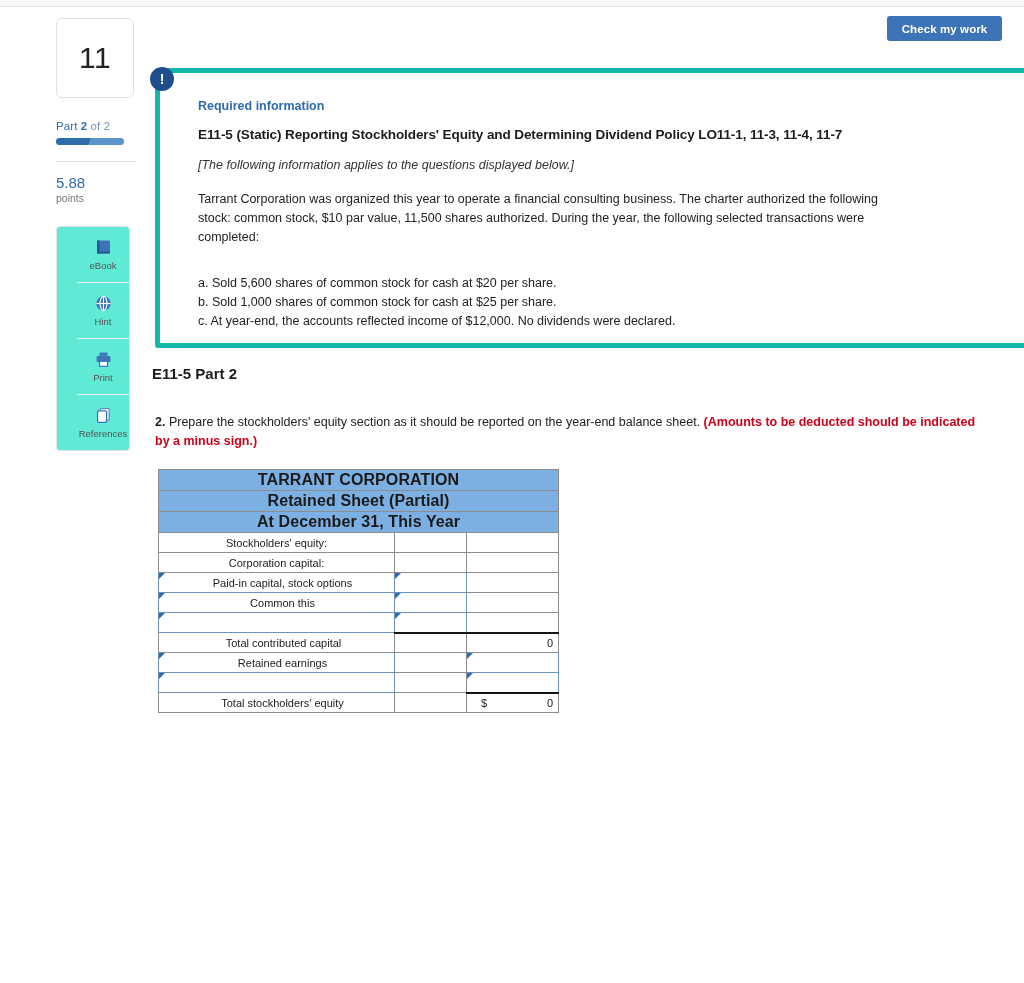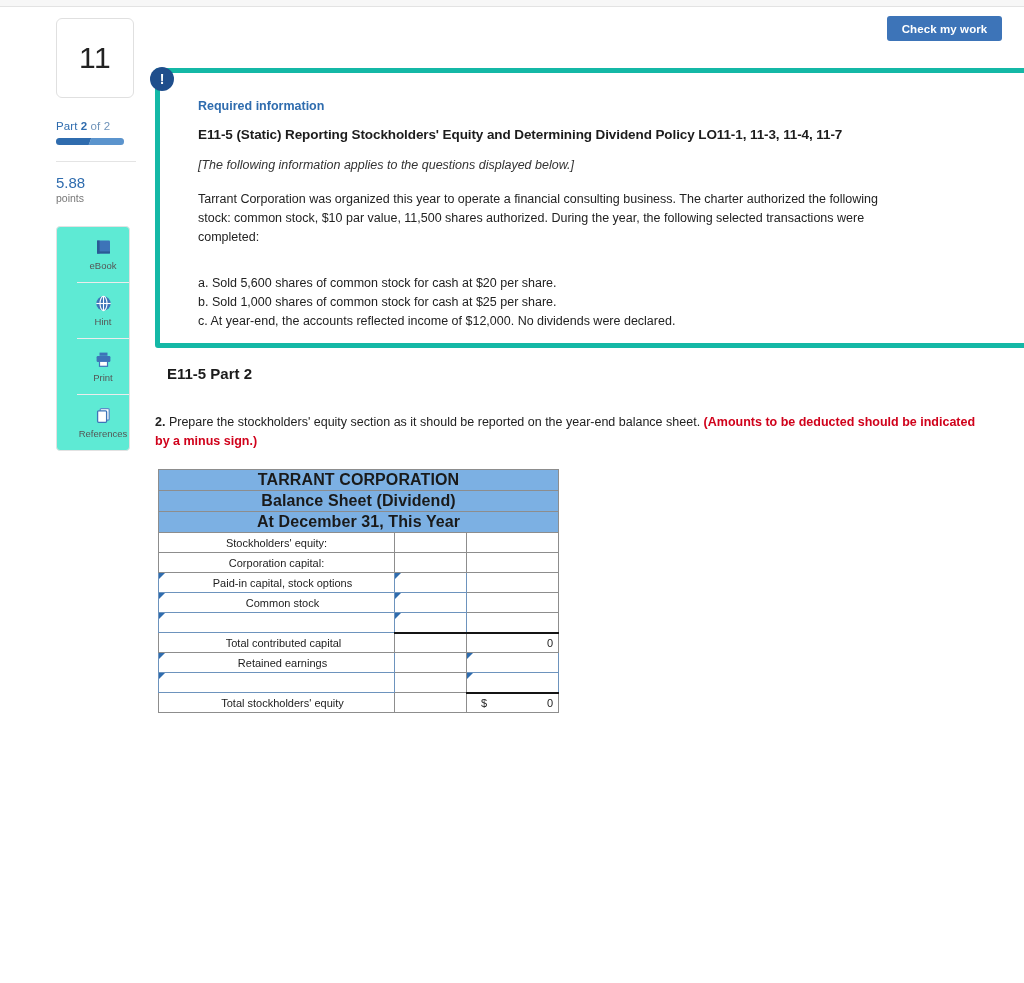--- a/index.html
+++ b/index.html
@@ -199,21 +199,21 @@
   .req-list {
     font-size: 12.5px;
     color: #222;
     line-height: 1.52;
     margin: 0;
   }
 
   
   .part-head {
     position: absolute;
-    left: 167px;
+    left: 152px;
     top: 365px;
     font-size: 15px;
     font-weight: bold;
     color: #1c1c1c;
   }
   .instruction {
     position: absolute;
     left: 155px;
     top: 413px;
     width: 830px;
@@ -383,21 +383,21 @@
   <colgroup>
     <col class="col-a">
       <col class="col-b">
       <col class="col-c">
   </colgroup>
   <tbody>
     <tr class="hdr">
       <td colspan="3">TARRANT CORPORATION</td>
     </tr>
     <tr class="hdr">
-      <td colspan="3">Balance Sheet (Dividend)</td>
+      <td colspan="3">Retained Sheet (Partial)</td>
     </tr>
     <tr class="hdr">
       <td colspan="3">At December 31, This Year</td>
     </tr>
 
     <tr>
       <td class="lbl">Stockholders' equity:</td>
       <td></td>
       <td></td>
     </tr>
@@ -408,21 +408,21 @@
       <td></td>
     </tr>
 
     <tr>
       <td class="lbl inp indent1">Paid-in capital, stock options</td>
       <td class="inp"></td>
       <td></td>
     </tr>
 
     <tr>
-      <td class="lbl inp indent1">Common stock</td>
+      <td class="lbl inp indent1">Common this</td>
       <td class="inp"></td>
       <td></td>
     </tr>
 
     <tr>
       <td class="lbl inp indent1"></td>
       <td class="inp"></td>
       <td></td>
     </tr>
 

